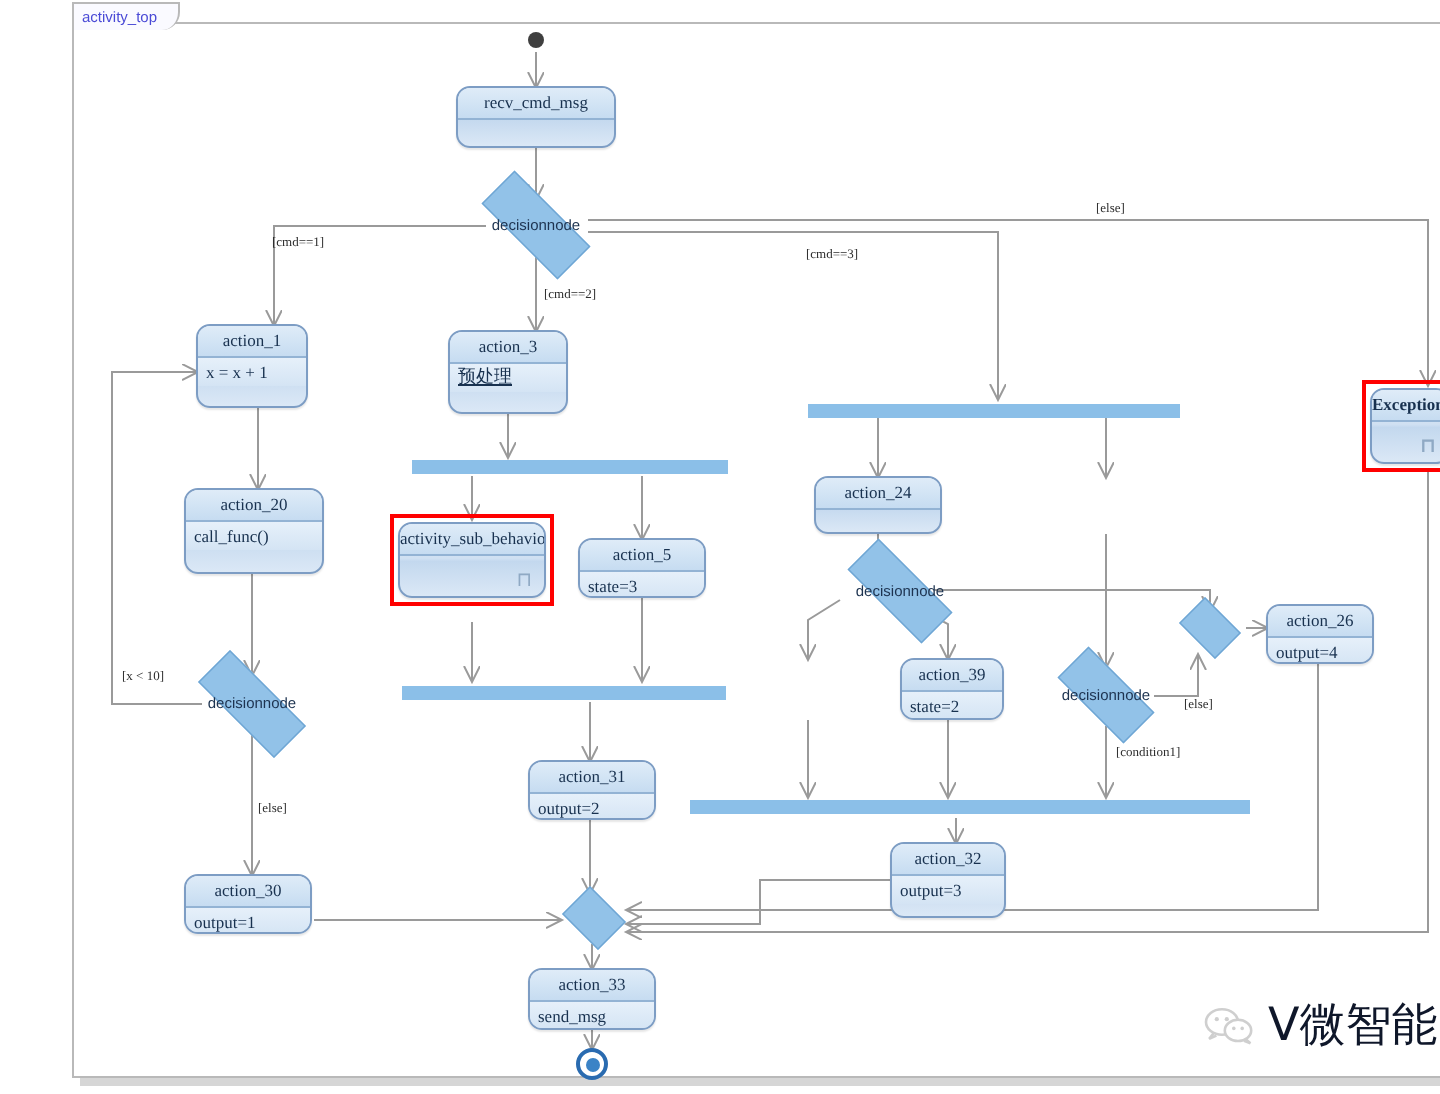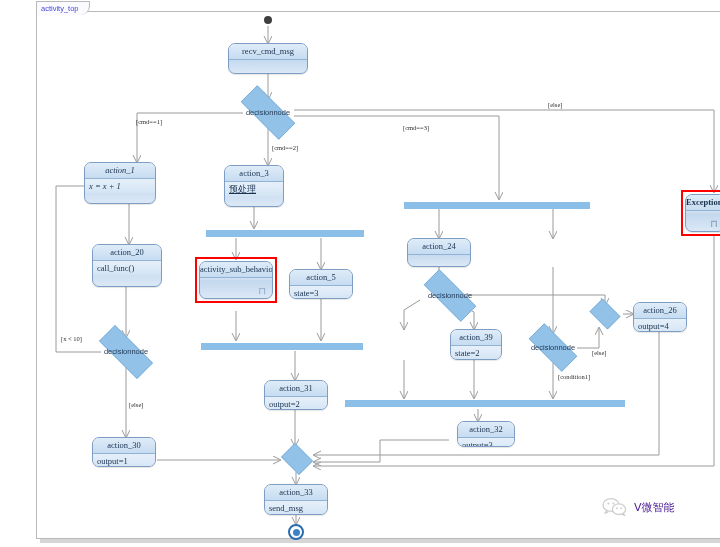--- a/index.html
+++ b/index.html
@@ -184,23 +184,23 @@
     color: #2d2d2d;
     white-space: nowrap;
     z-index: 3;
   }
   
   .watermark {
     position: absolute;
     display: flex;
     align-items: center;
     gap: 6px;
-    color: #4c1d95;
+    color: #0f172a;
     font-family: "DejaVu Sans", sans-serif;
-    font-size: 11px;
+    font-size: 23px;
     z-index: 2;
     user-select: none;
     justify-content: flex-end;
   }
   .watermark .wm-text { letter-spacing: 0px; }
 </style>
 </head>
 <body>
 
 <div id="canvas">
@@ -296,21 +296,21 @@
   <div class="node" style="left:196px; top:43px; width:80px; height:31px;">
     <div class="hdr">recv_cmd_msg</div>
     <div class="bdy empty"></div>
   </div>
 
   <div class="diamond" style="left:198px; top:96px; width:76px; height:33px;">
     <div class="dshape"></div>
     <div class="dlabel">decisionnode</div>
   </div>
 
-  <div class="node" style="left:52px; top:162px; width:72px; height:42px;font-style:italic;">
+  <div class="node" style="left:66px; top:162px; width:56px; height:42px;">
     <div class="hdr">action_1</div>
     <div class="bdy">x = x + 1</div>
   </div>
 
   <div class="node" style="left:192px; top:165px; width:60px; height:42px;">
     <div class="hdr">action_3</div>
     <div class="bdy cn">预处理</div>
   </div>
 
   <div class="node" style="left:60px; top:244px; width:70px; height:43px;">
@@ -385,21 +385,21 @@
     <div class="dlabel"></div>
   </div>
 
   <div class="node" style="left:601px; top:302px; width:54px; height:30px;">
     <div class="hdr">action_26</div>
     <div class="bdy">output=4</div>
   </div>
 
   <div class="bar" style="left:313px; top:400px; width:280px;"></div>
 
-  <div class="node" style="left:425px; top:421px; width:58px; height:26px;">
+  <div class="node" style="left:413px; top:421px; width:58px; height:38px;">
     <div class="hdr">action_32</div>
     <div class="bdy">output=3</div>
   </div>
 
   <div class="diamond" style="left:247px; top:445px; width:36px; height:28px;">
     <div class="dshape"></div>
     <div class="dlabel"></div>
   </div>
 
   <div class="node" style="left:232px; top:484px; width:64px; height:31px;">

